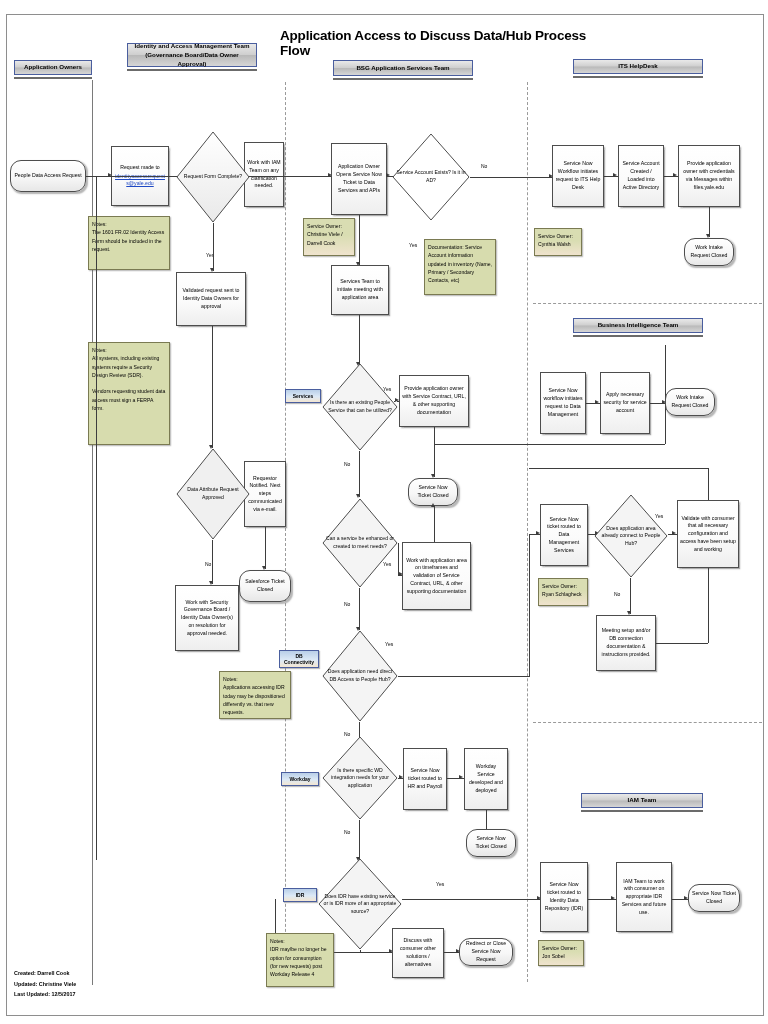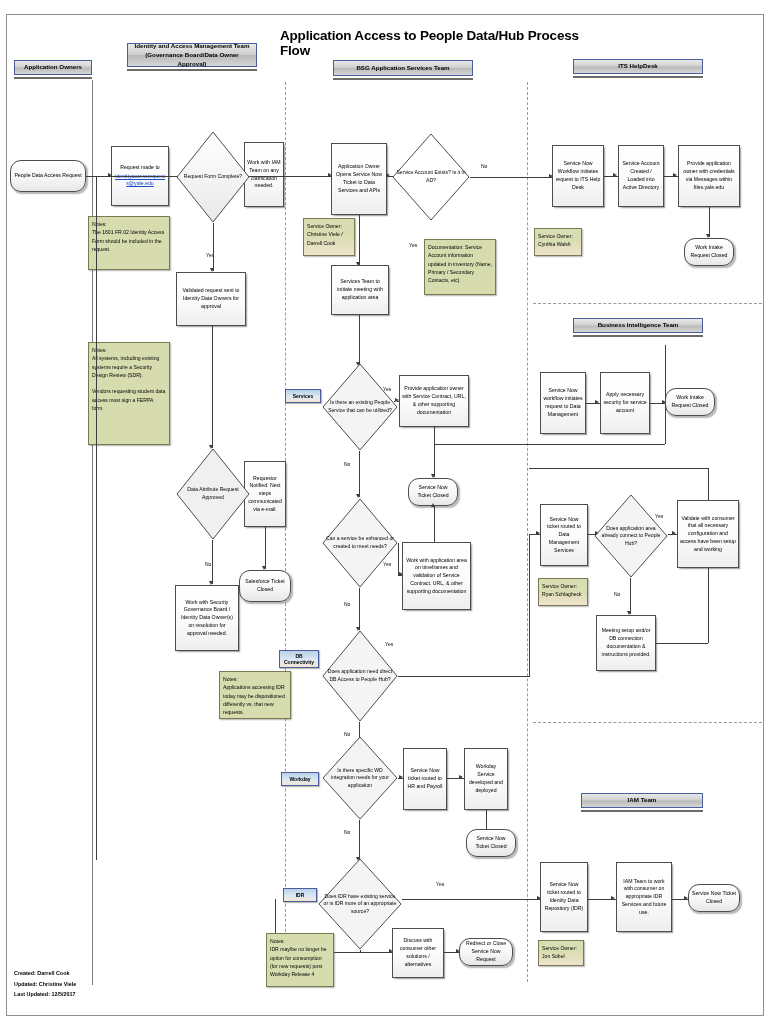--- a/index.html
+++ b/index.html
@@ -81,21 +81,21 @@
   .arw-d{border-left:2.6px solid transparent;border-right:2.6px solid transparent;border-top:4.4px solid #3d3d3d;}
   .frame{position:absolute;border:1px solid #8e8e8e;}
 </style>
 </head>
 <body>
 
 <div id="canvas">
 
   <div class="frame" style="left:6px;top:14px;width:756px;height:1000px;"></div>
 
-  <div class="abs title" style="left:280px;top:28px;width:330px;">Application Access to People Data/Hub Process Flow</div>
+  <div class="abs title" style="left:280px;top:28px;width:330px;">Application Access to Discuss Data/Hub Process Flow</div>
 
   <div class="abs banner" style="left:14px;top:60px;width:78px;height:15px;">
     <span>Application Owners</span>
   </div>
   <div class="abs banner-ul" style="left:14px;top:77px;width:78px;"></div>
 
   <div class="abs banner" style="left:127px;top:43px;width:130px;height:24px;white-space:pre-line;">
     <span>Identity and Access Management Team
 (Governance Board/Data Owner Approval)</span>
   </div>

